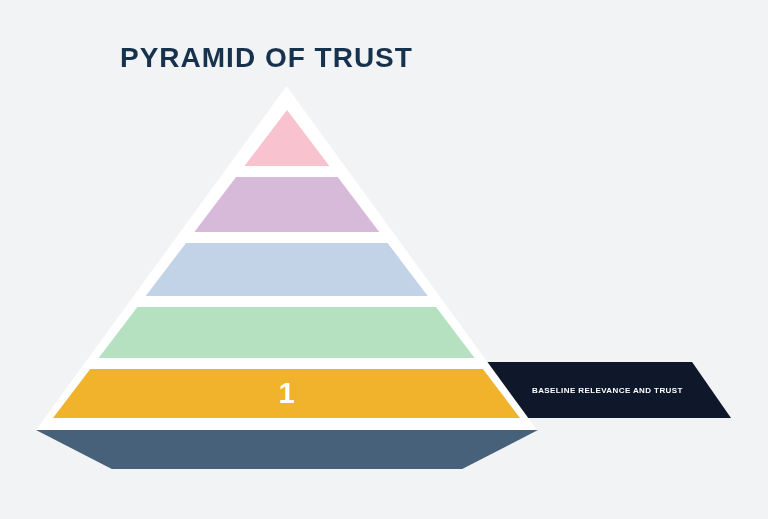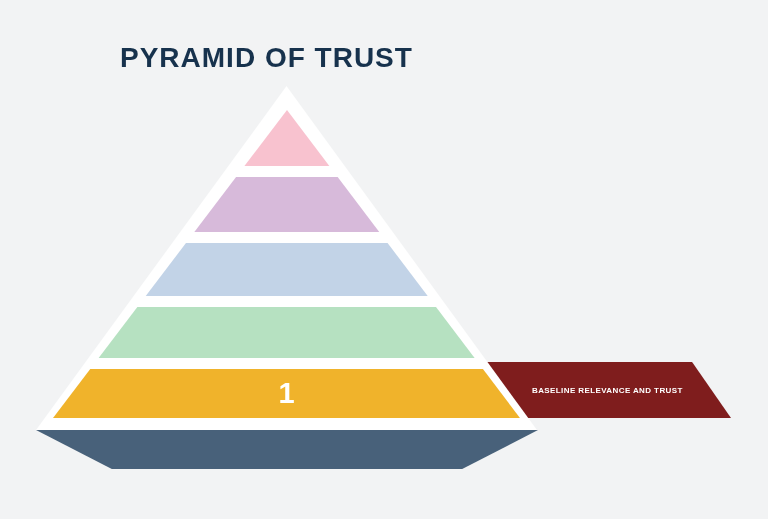--- a/index.html
+++ b/index.html
@@ -75,21 +75,21 @@
     filter:drop-shadow(0 7px 9px rgba(60,70,90,0.30));
   }
 </style>
 </head>
 <body>
 
 <div class="stage" style="background: rgb(242, 243, 244);">
 
   <h1 class="title" style="color: rgb(23, 50, 77);">PYRAMID OF TRUST</h1>
 
-  <div class="banner" style="background: #7f1d1d; text-align: center;">
+  <div class="banner" style="background: #0f172a; text-align: center;">
     <div class="banner-text" style="color: rgb(255, 255, 255);">
       <div>BASELINE RELEVANCE AND TRUST</div>
     </div>
   </div>
 
   <div class="pyr-outline" style="background: rgb(255, 255, 255);"></div>
 
   <div class="pyr-layers">
     <div class="band l5" style="background: rgb(248, 194, 207);"></div>
     <div class="band l4" style="background: rgb(215, 186, 218);"></div>

